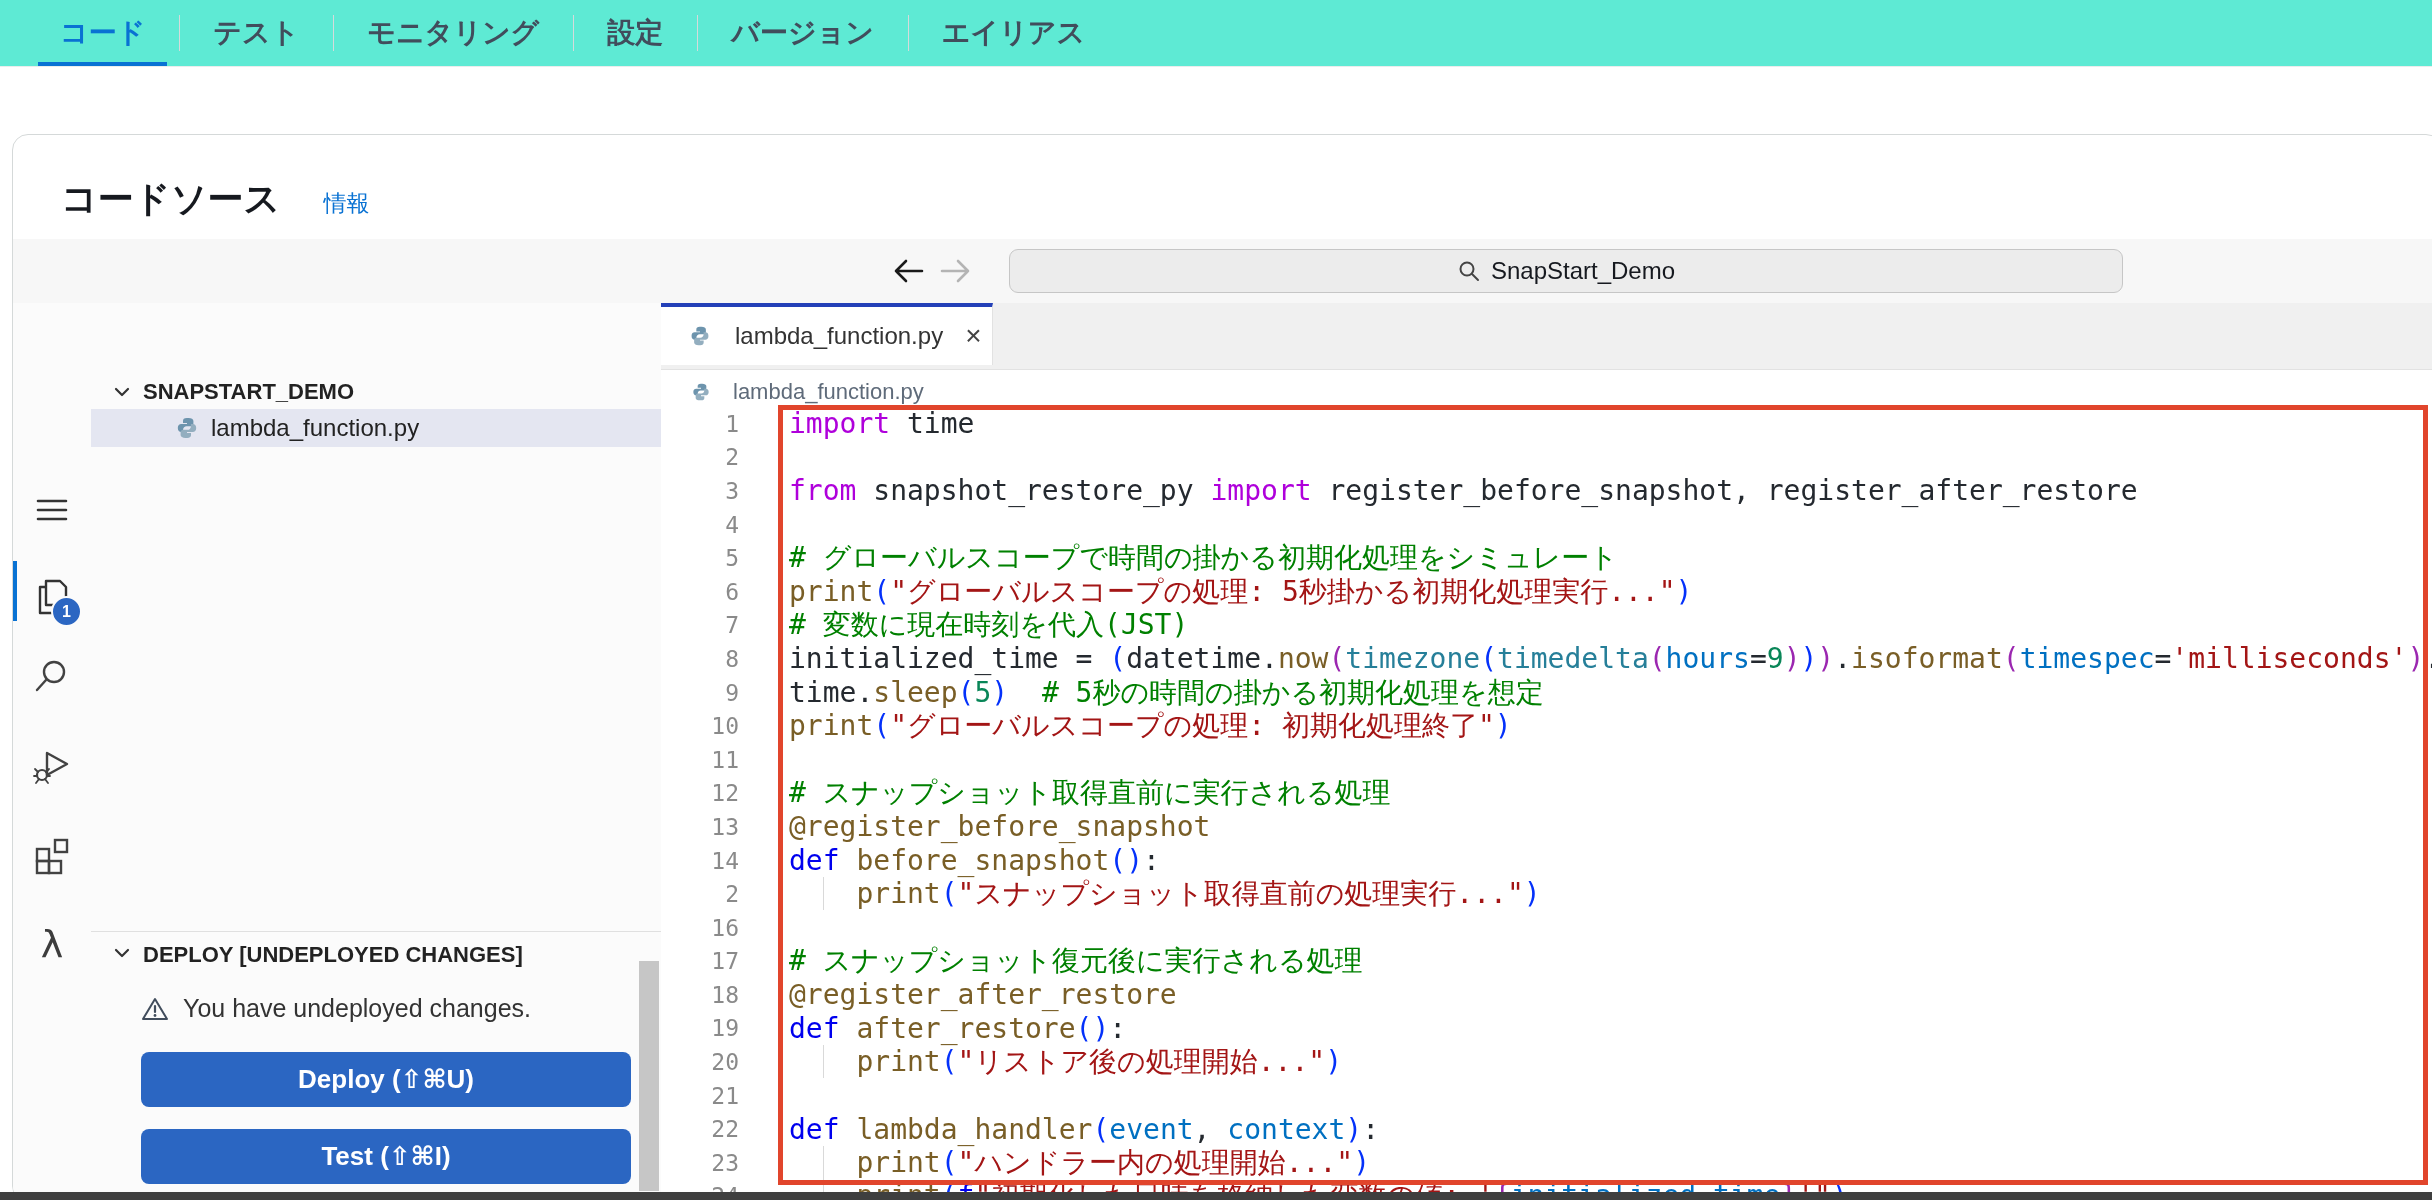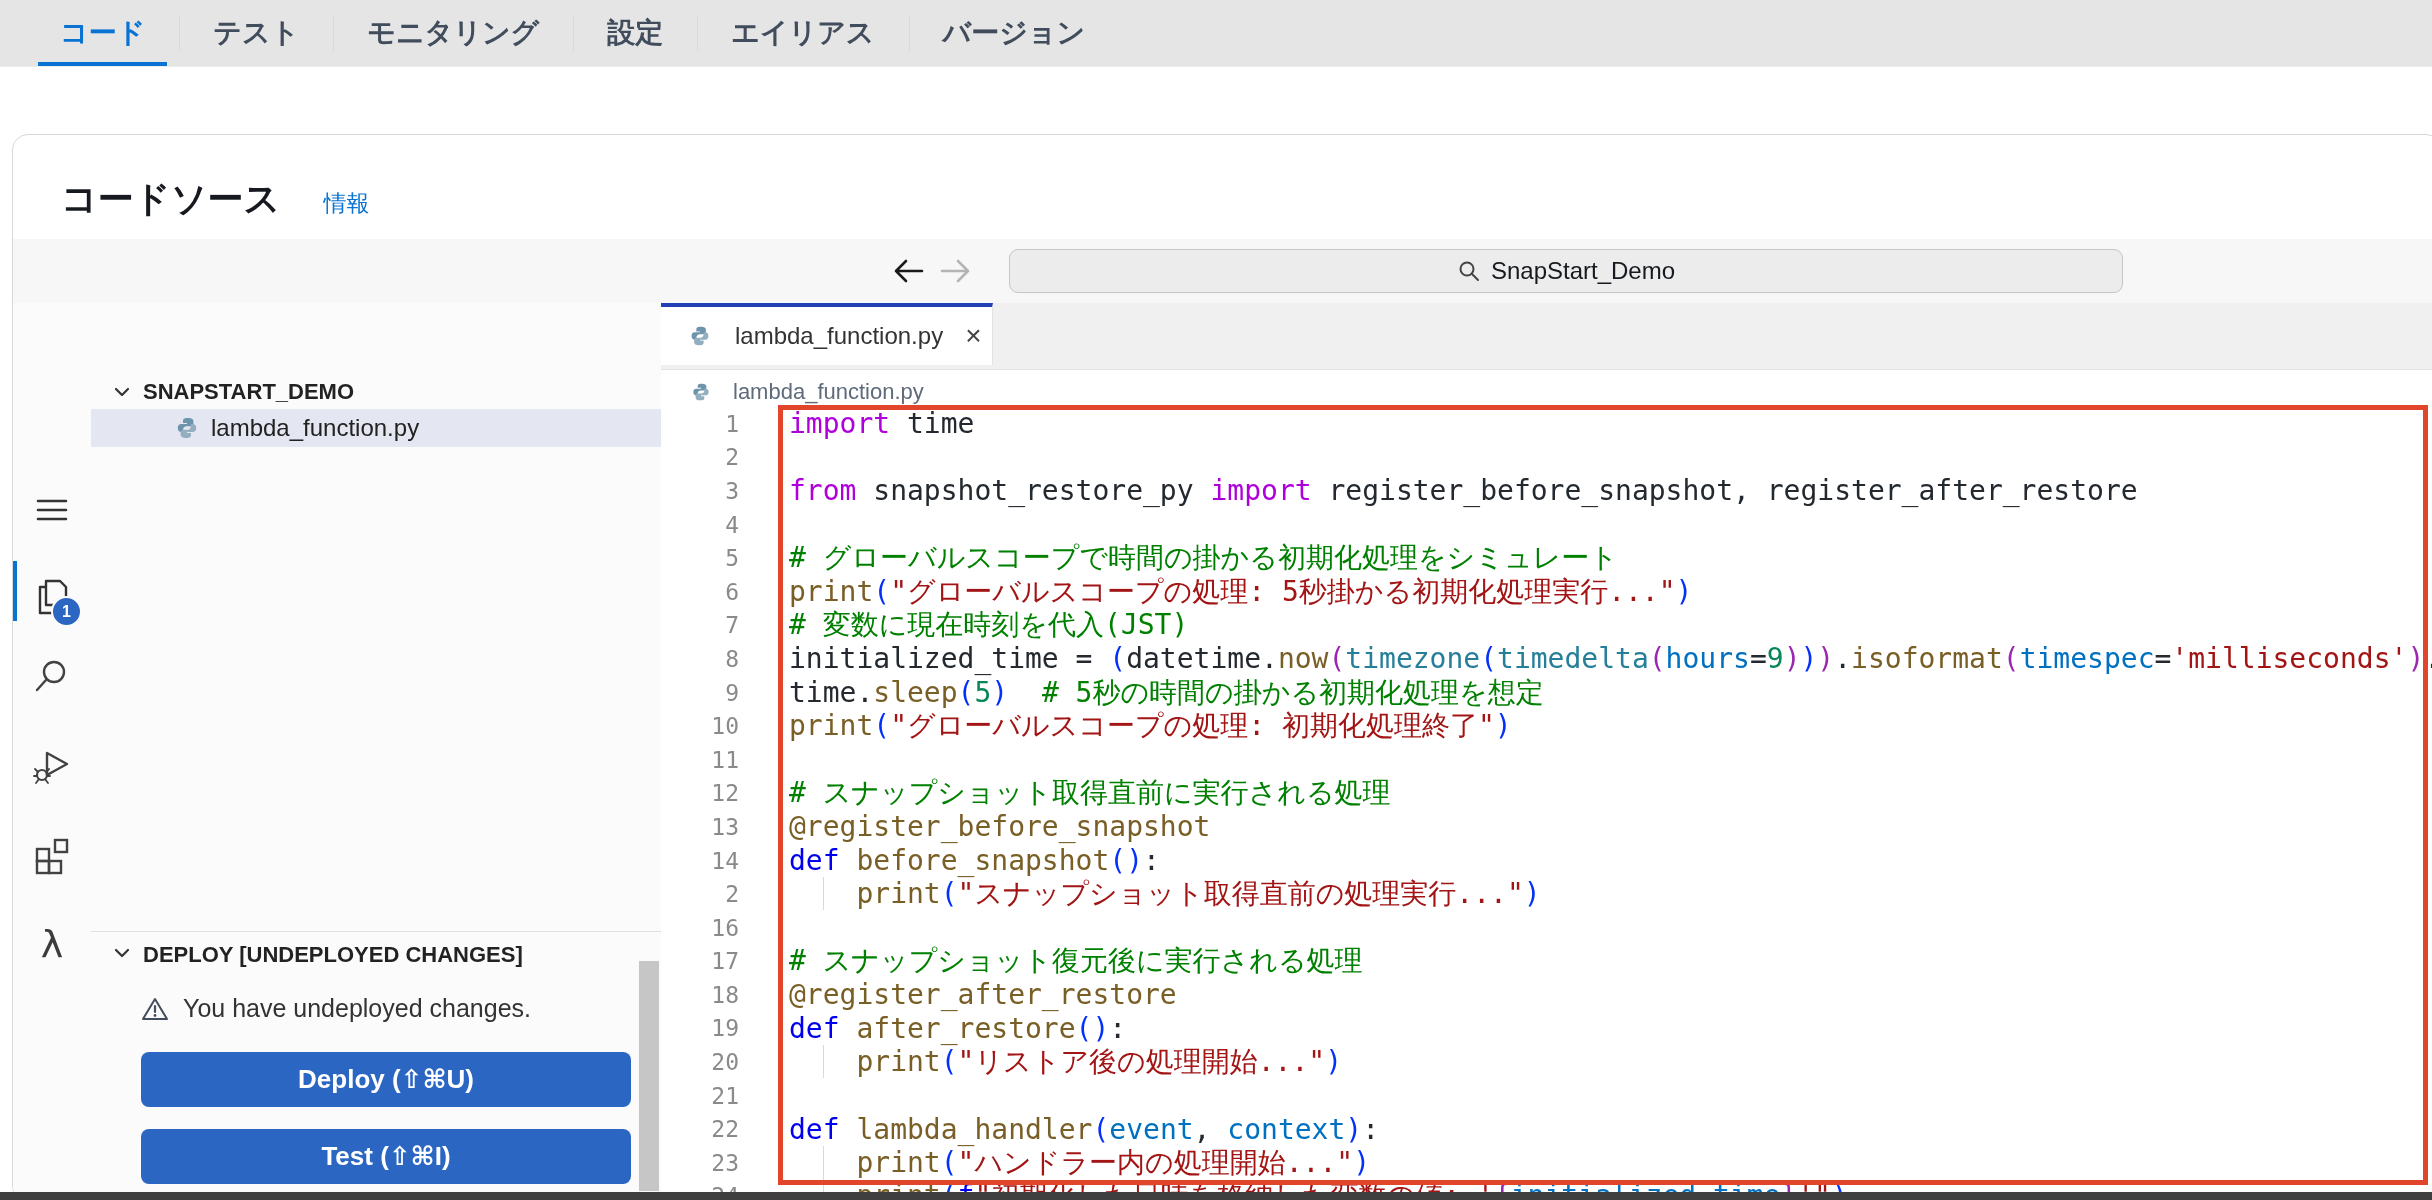--- a/index.html
+++ b/index.html
@@ -3,21 +3,21 @@
 <meta charset="utf-8">
 <style>
   html,body{margin:0;padding:0;}
   body{
     width:2432px;height:1200px;position:relative;overflow:hidden;
     background:#ffffff;font-family:"Liberation Sans","DejaVu Sans",sans-serif;
     color:#16191f;-webkit-font-smoothing:antialiased;
   }
   
   .top-tabs{position:absolute;top:0;left:0;right:0;height:66px;border-bottom:1px solid #eaeded;
-    display:flex;align-items:stretch;background:#e5e5e5;}
+    display:flex;align-items:stretch;background:#5eead4;}
   .nav-tab{position:relative;display:flex;align-items:center;padding:0 34px;font-size:28px;
     font-weight:bold;color:#414d5c;cursor:pointer;}
   .nav-tab:first-child{margin-left:26px;}
   .nav-tab:not(:first-child)::before{content:"";position:absolute;left:0;top:15px;bottom:15px;width:1px;background:#d5dbdb;}
   .nav-tab.active{color:var(--accent);}
   .nav-tab.active::after{content:"";position:absolute;left:12px;right:12px;bottom:0;height:4px;background:var(--accent);}
   
   .card{position:absolute;left:12px;top:134px;width:2428px;height:1066px;background:#fff;
     border:1px solid #d5d9d9;border-radius:16px;overflow:hidden;}
   .card-title-row{position:absolute;left:48px;top:40px;display:flex;align-items:baseline;gap:43px;}
@@ -85,22 +85,22 @@
   svg{display:block;}
 </style>
 </head>
 <body>
 
 <div class="top-tabs" id="nav-tabs">
     <div class="nav-tab active">コード</div>
     <div class="nav-tab">テスト</div>
     <div class="nav-tab">モニタリング</div>
     <div class="nav-tab">設定</div>
+    <div class="nav-tab">バージョン</div>
     <div class="nav-tab">エイリアス</div>
-    <div class="nav-tab">バージョン</div>
   </div>
 
 <div class="card">
 
   <div class="card-title-row">
     <span class="card-title">コードソース</span>
     <span class="info-link">情報</span>
   </div>
 
   <div class="editor-toolbar">

